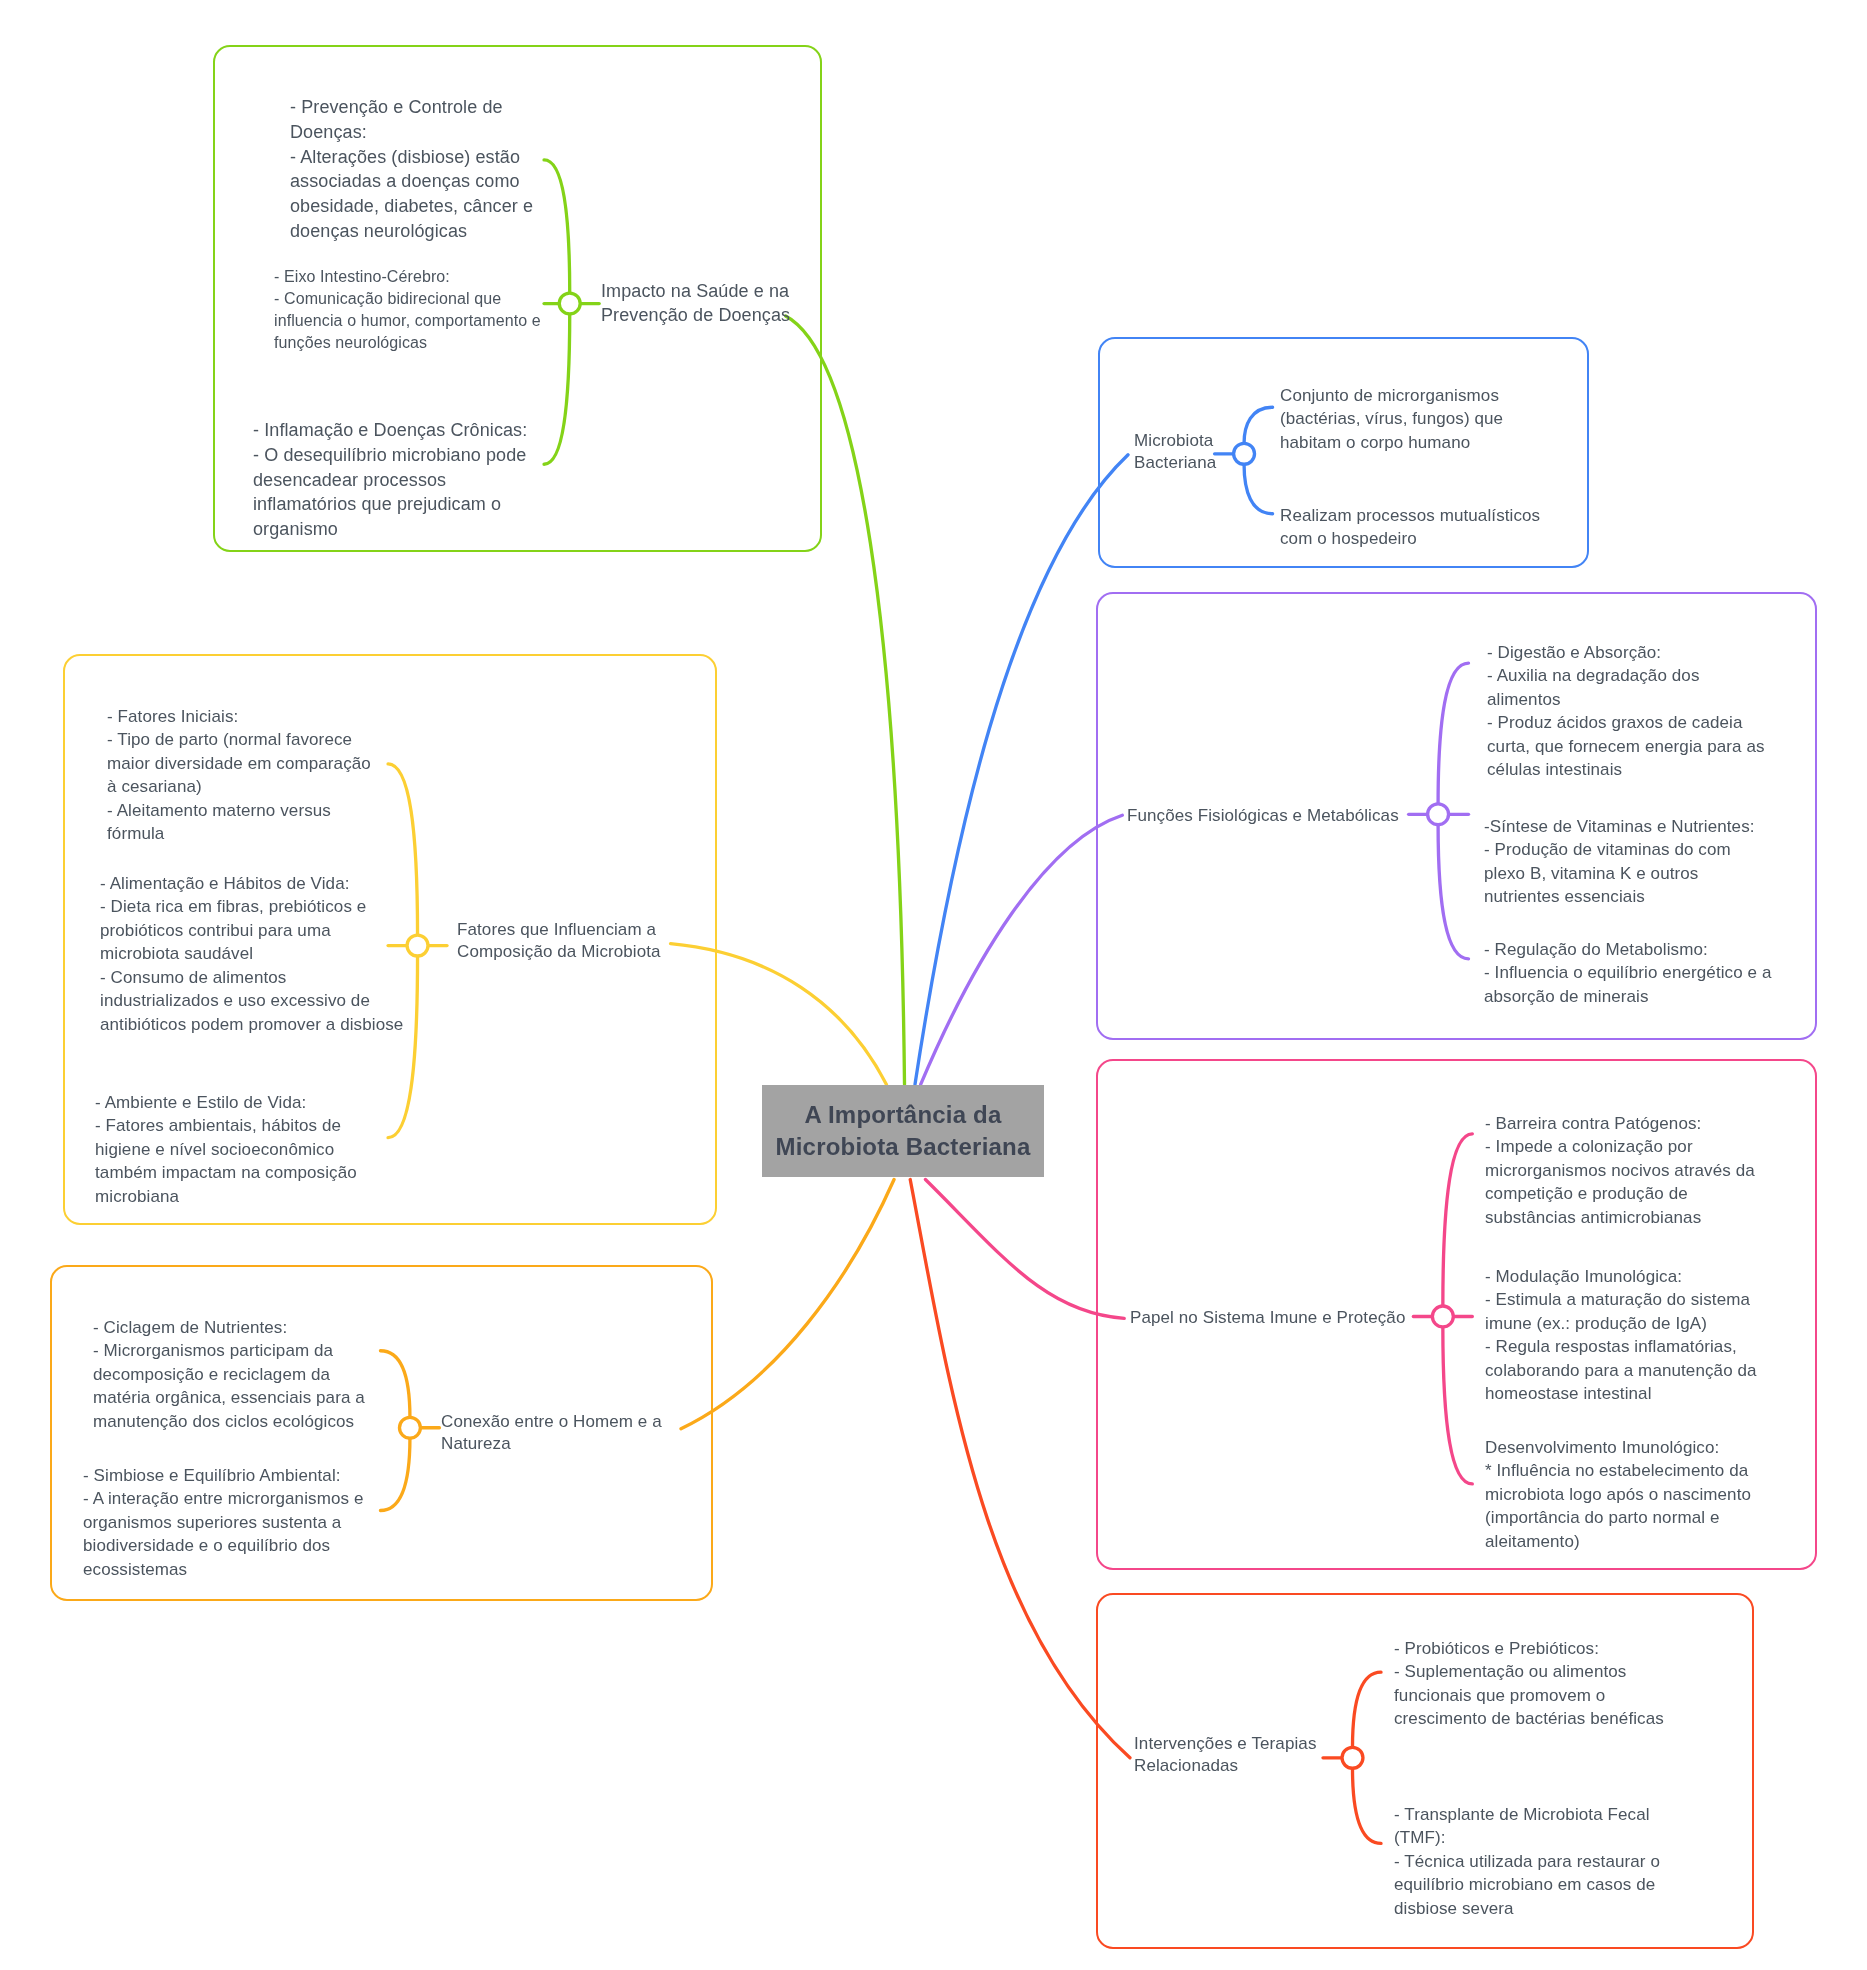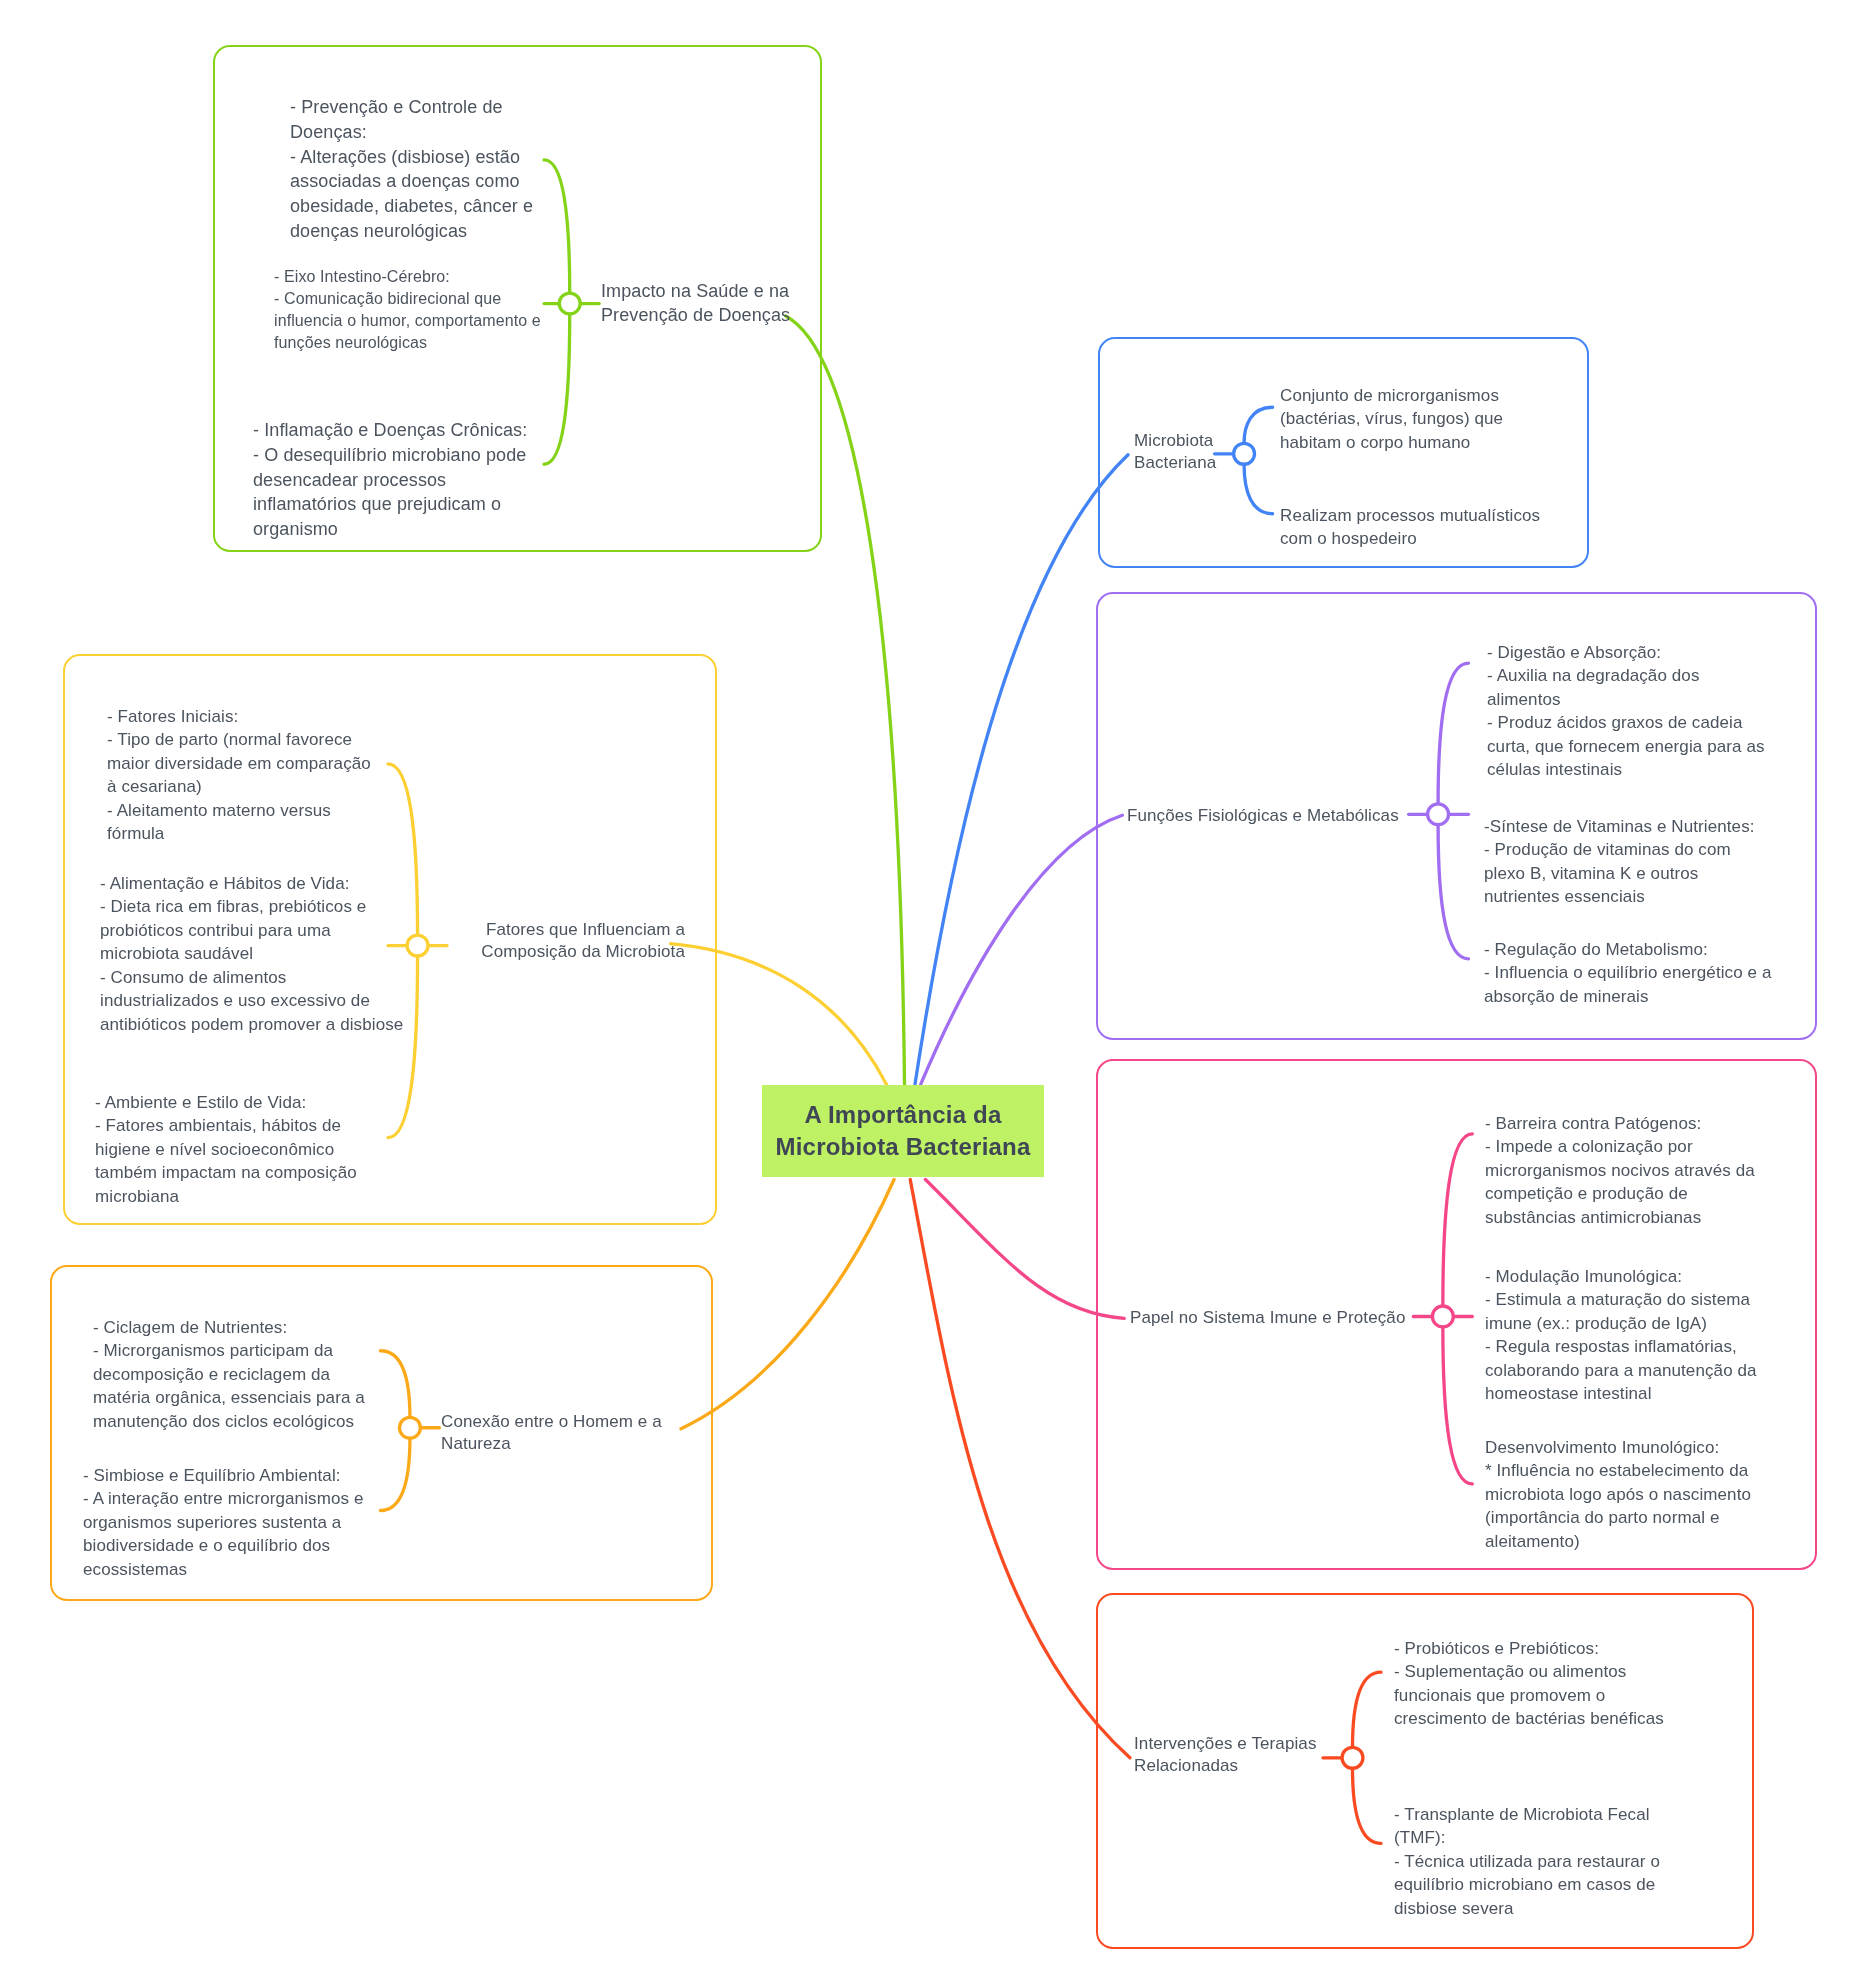--- a/index.html
+++ b/index.html
@@ -71,31 +71,31 @@
       <path d="M 1528 1384 L 1548 1384" stroke="#f4478a" fill="none" stroke-width="3.5" stroke-linecap="round"></path>
       <path d="M 1517 1395 C 1517 1493.12, 1524.75 1560, 1548 1560" stroke="#f4478a" fill="none" stroke-width="3.5" stroke-linecap="round"></path>
       <path d="M 1506 1384 h -20" stroke="#f4478a" fill="none" stroke-width="3.5" stroke-linecap="round"></path>
       <circle cx="1517" cy="1384" r="11" fill="#ffffff" stroke="#f4478a" stroke-width="3.5"></circle>
       <path d="M 957 1240 C 998 1455, 1035 1710, 1188 1848" stroke="#fa4a22" fill="none" stroke-width="3.5" stroke-linecap="round"></path>
       <path d="M 1422 1837 C 1422 1792.2, 1429.5 1758, 1452 1758" stroke="#fa4a22" fill="none" stroke-width="3.5" stroke-linecap="round"></path>
       <path d="M 1422 1859 C 1422 1903.8, 1429.5 1938, 1452 1938" stroke="#fa4a22" fill="none" stroke-width="3.5" stroke-linecap="round"></path>
       <path d="M 1411 1848 h -20" stroke="#fa4a22" fill="none" stroke-width="3.5" stroke-linecap="round"></path>
       <circle cx="1422" cy="1848" r="11" fill="#ffffff" stroke="#fa4a22" stroke-width="3.5"></circle>
     </svg>
-  <div id="center-node" style="left: 762px; top: 1085px; width: 282px; height: 92px; background: #bef264; color: rgb(63, 70, 84);">
+  <div id="center-node" style="left: 762px; top: 1085px; width: 282px; height: 92px; background: #a3a3a3; color: rgb(63, 70, 84);">
     <span>A Importância da Microbiota Bacteriana</span>
   </div>
 <div class="node-label" style="left: 601px; top: 280px; width: 214px; font-size: 18px;">Impacto na Saúde e na Prevenção de Doenças</div>
     <div class="node-item" style="left: 290px; top: 82px; width: 271px; font-size: 18px;">- Prevenção e Controle de Doenças:
 - Alterações (disbiose) estão associadas a doenças como obesidade, diabetes, câncer e doenças neurológicas</div>
     <div class="node-item" style="left: 274px; top: 253px; width: 278px; font-size: 16px;">- Eixo Intestino-Cérebro:
 - Comunicação bidirecional que influencia o humor, comportamento e funções neurológicas</div>
     <div class="node-item" style="left: 253px; top: 405px; width: 293px; font-size: 18px;">- Inflamação e Doenças Crônicas:
 - O desequilíbrio microbiano pode desencadear processos inflamatórios que prejudicam o organismo</div>
-    <div class="node-label" style="left: 457px; top: 919px; width: 228px; font-size: 17px; text-align: right;">Fatores que Influenciam a Composição da Microbiota</div>
+    <div class="node-label" style="left: 457px; top: 919px; width: 228px; font-size: 17px;">Fatores que Influenciam a Composição da Microbiota</div>
     <div class="node-item" style="left: 107px; top: 692px; width: 271px; font-size: 17px;">- Fatores Iniciais:
 - Tipo de parto (normal favorece maior diversidade em comparação à cesariana)
 - Aleitamento materno versus fórmula</div>
     <div class="node-item" style="left: 100px; top: 859px; width: 309px; font-size: 17px;">- Alimentação e Hábitos de Vida:
 - Dieta rica em fibras, prebióticos e probióticos contribui para uma microbiota saudável
 - Consumo de alimentos industrializados e uso excessivo de antibióticos podem promover a disbiose</div>
     <div class="node-item" style="left: 95px; top: 1078px; width: 278px; font-size: 17px;">- Ambiente e Estilo de Vida:
 - Fatores ambientais, hábitos de higiene e nível socioeconômico também impactam na composição microbiana</div>
     <div class="node-label" style="left: 441px; top: 1411px; width: 243px; font-size: 17px;">Conexão entre o Homem e a Natureza</div>
     <div class="node-item" style="left: 93px; top: 1303px; width: 285px; font-size: 17px;">- Ciclagem de Nutrientes:

